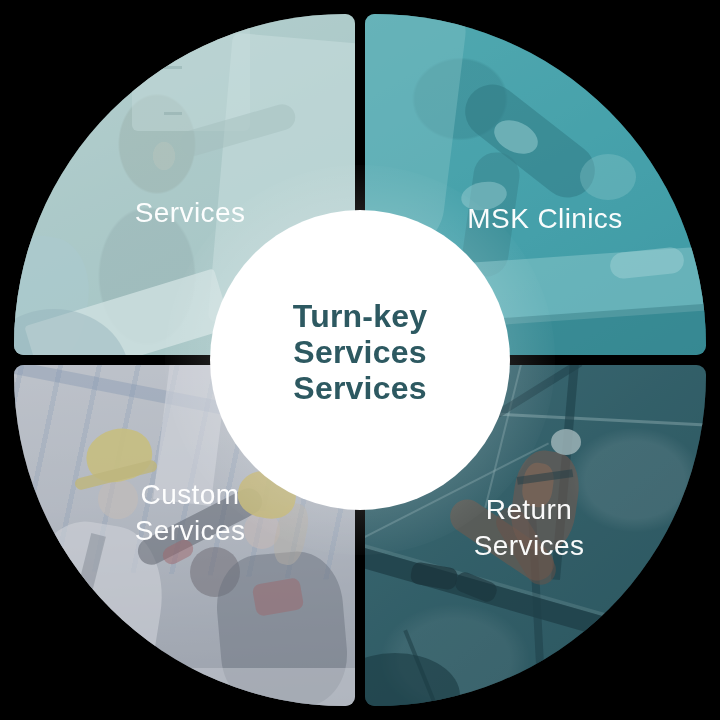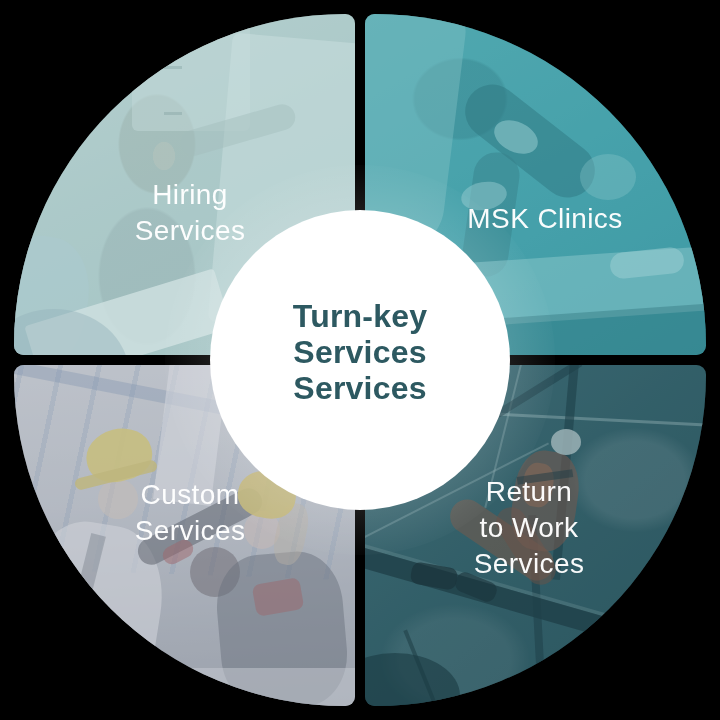--- a/index.html
+++ b/index.html
@@ -133,21 +133,20 @@
     <div class="layer tl-cabinet"></div>
     <div class="layer tl-handle1"></div>
     <div class="layer tl-handle2"></div>
     <div class="layer tl-board"></div>
     <div class="layer tl-arm"></div>
     <div class="layer tl-shirt"></div>
     <div class="layer tl-paper"></div>
     <div class="layer tl-shoulder"></div>
     <div class="tint tint-tl"></div>
     <div class="label label-tl">
-      <span>Hiring</span>
       <span>Services</span>
     </div>
   </div>
 
   <div class="quad q-tr">
     <div class="layer tr-base"></div>
     <div class="layer tr-therapist"></div>
     <div class="layer tr-thigh"></div>
     <div class="layer tr-shin"></div>
     <div class="layer tr-knee-hand"></div>
@@ -204,21 +203,20 @@
     <div class="layer br-boot1"></div>
     <div class="layer br-boot2"></div>
     <div class="layer br-torso"></div>
     <div class="layer br-torso-hi"></div>
     <div class="layer br-strap"></div>
     <div class="layer br-helmet"></div>
     <div class="layer br-trees"></div>
     <div class="tint tint-br"></div>
     <div class="label label-br">
       <span>Return</span>
-      <span>to Work</span>
       <span>Services</span>
     </div>
   </div>
 
   <div class="center-glow"></div>
   <div class="center-circle"></div>
   <div class="center-title">
     <span>Turn-key</span>
     <span>Services</span>
     <span>Services</span>

